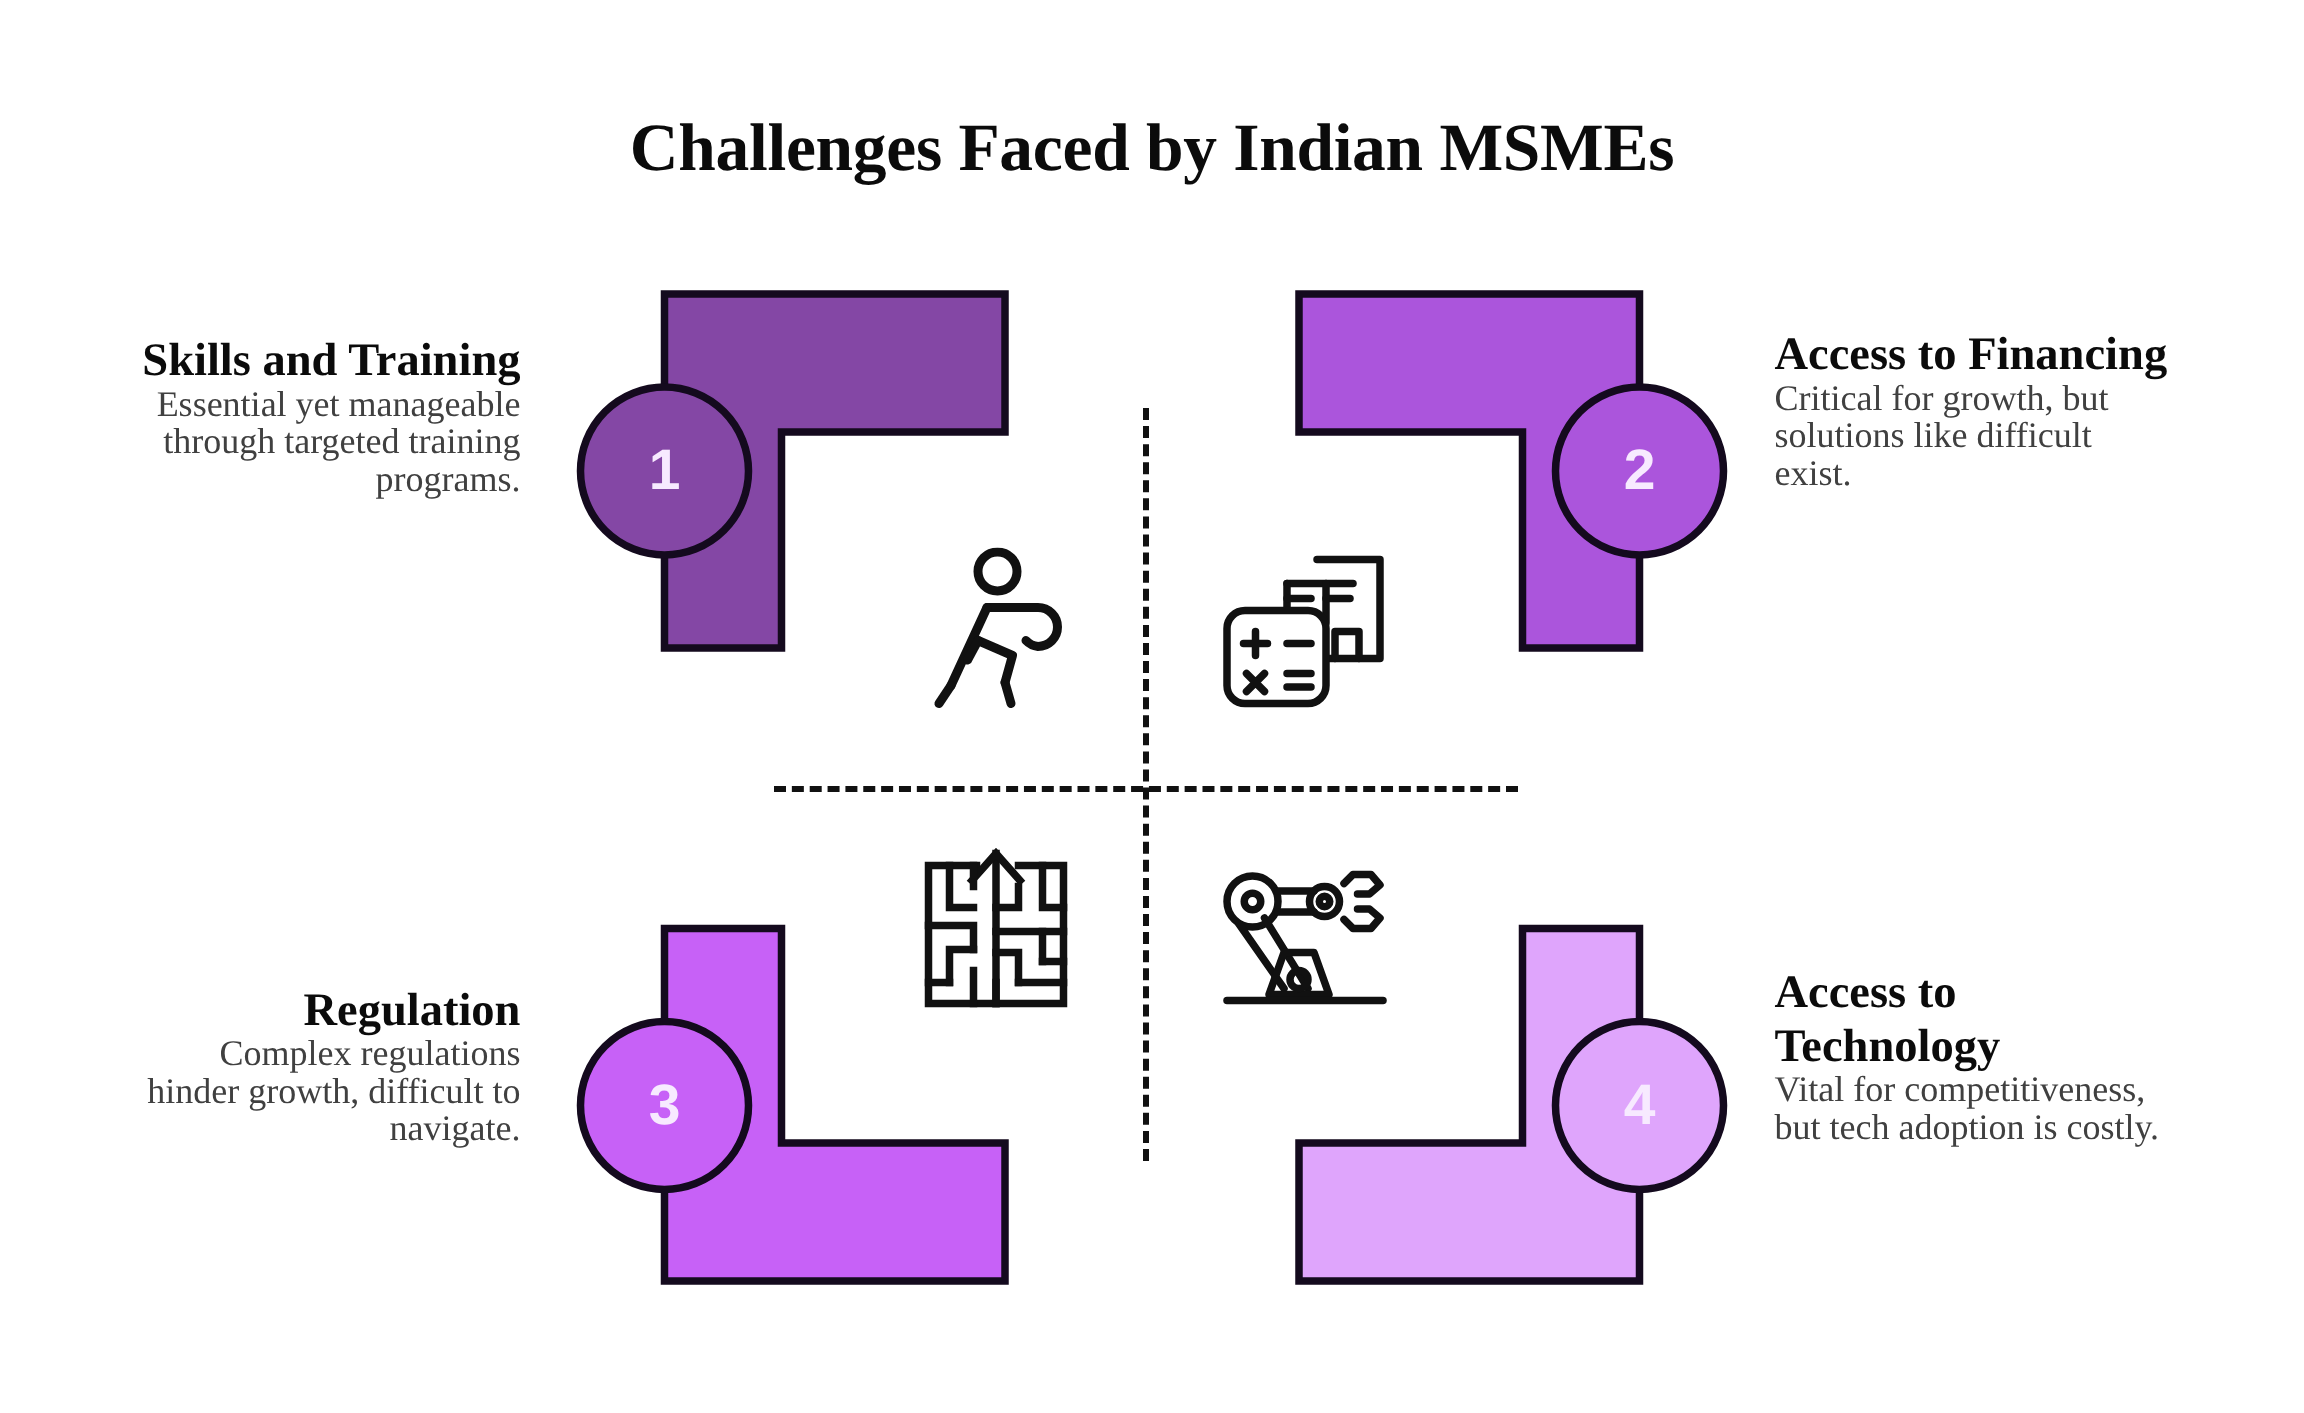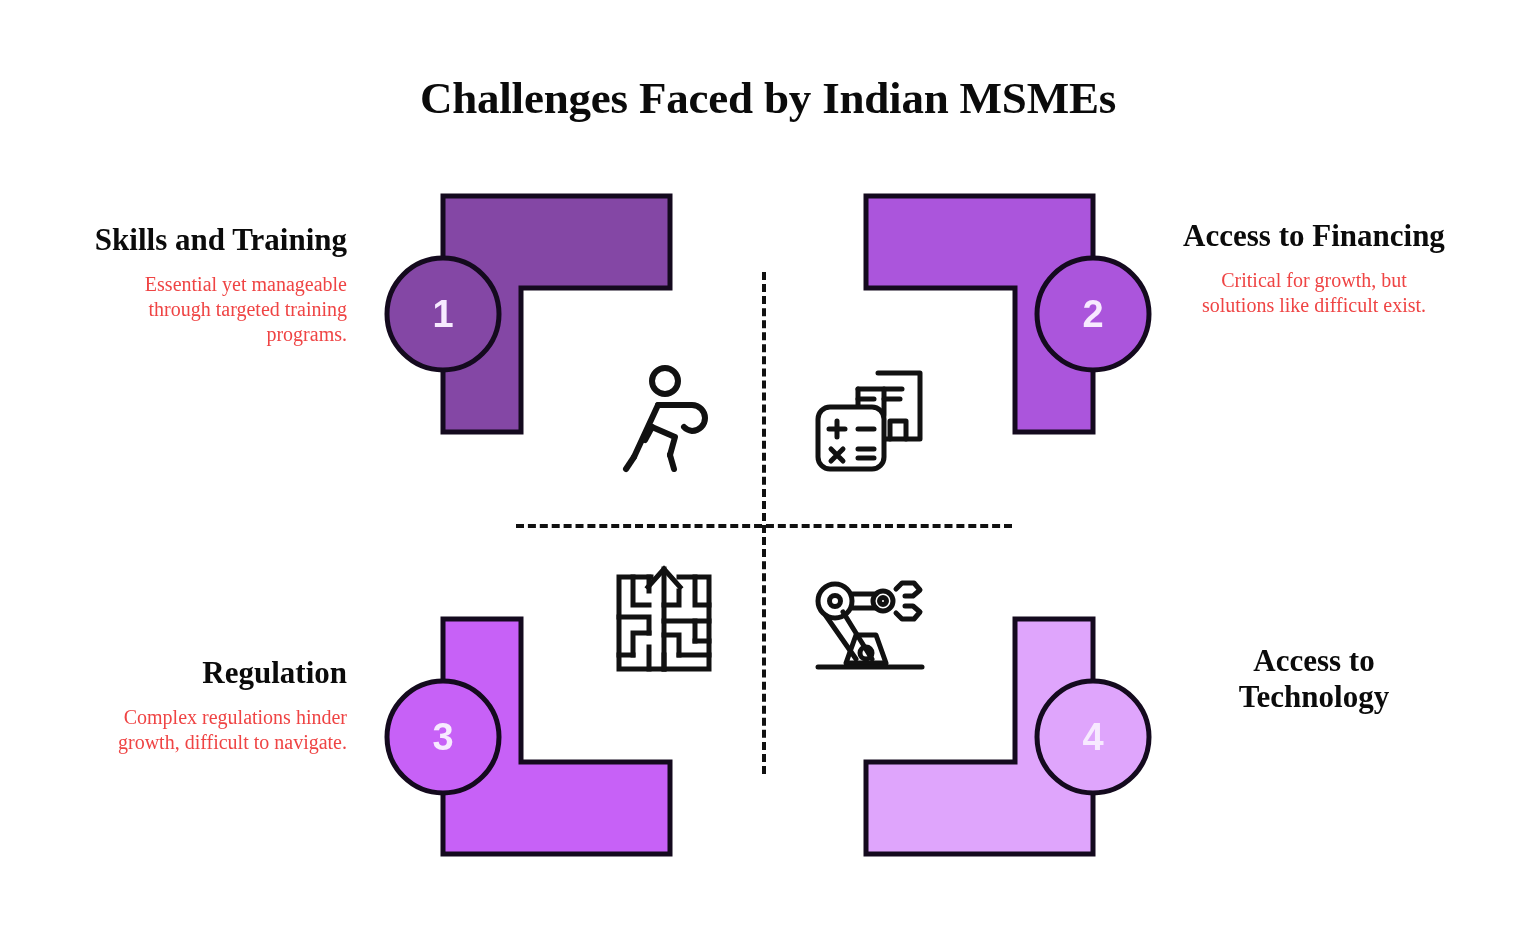--- a/index.html
+++ b/index.html
@@ -61,29 +61,29 @@
     width: 262px;
   }
   .tb-head {
     font-family: "Liberation Serif", serif;
     font-weight: bold;
     font-size: 31px;
     line-height: 36px;
     color: #0b0b0b;
   }
   .tb-body {
-    margin-top: 14px;
+    margin-top: 0;
     font-family: "Liberation Serif", serif;
     font-weight: normal;
-    font-size: 20px;
+    font-size: 24px;
     line-height: 25px;
-    color: #ef4444;
+    color: #404040;
   }
   .align-right { text-align: right; }
-  .align-left  { text-align: center; }
+  .align-left  { text-align: left; }
 
   #text-q1 { left: 85px;  top: 222px; }
   #text-q2 { left: 1183px; top: 218px; }
   #text-q3 { left: 85px;  top: 655px; }
   #text-q4 { left: 1183px; top: 643px; }
 
   
   .shape-svg {
     position: absolute;
     overflow: visible;
@@ -205,20 +205,21 @@
 
   <svg class="shape-svg" id="shape-q4" style="left:861px; top:615px;" width="290" height="245" viewBox="0 0 290 245">
 
     <path d="M 232 4 L 154 4 L 154 147 L 5 147 L 5 239 L 232 239 Z" fill="#dfa5fc" stroke="#140a1e" stroke-width="5" stroke-linejoin="miter"></path>
     <circle cx="232" cy="122" r="56" fill="#dfa5fc" stroke="#140a1e" stroke-width="5"></circle>
     <text class="badge-num" x="232" y="122" text-anchor="middle" dominant-baseline="central" fill="#f7eaff">4</text>
   </svg>
 
   <div class="textblock align-left" id="text-q4">
     <div class="tb-head">Access to Technology</div>
+    <div class="tb-body">Vital for competitiveness, but tech adoption is costly.</div>
   </div>
 
   <div class="icon" style="left:810px; top:575px;">
     <svg width="118" height="98" viewBox="0 0 118 98" fill="none" stroke="#111111" stroke-width="5" stroke-linecap="round" stroke-linejoin="round">
 
       <circle cx="25" cy="26" r="17"></circle>
       <circle cx="25" cy="26" r="5.5"></circle>
 
       <path d="M 42 19 L 66 19"></path>
       <path d="M 42 33 L 66 33"></path>

